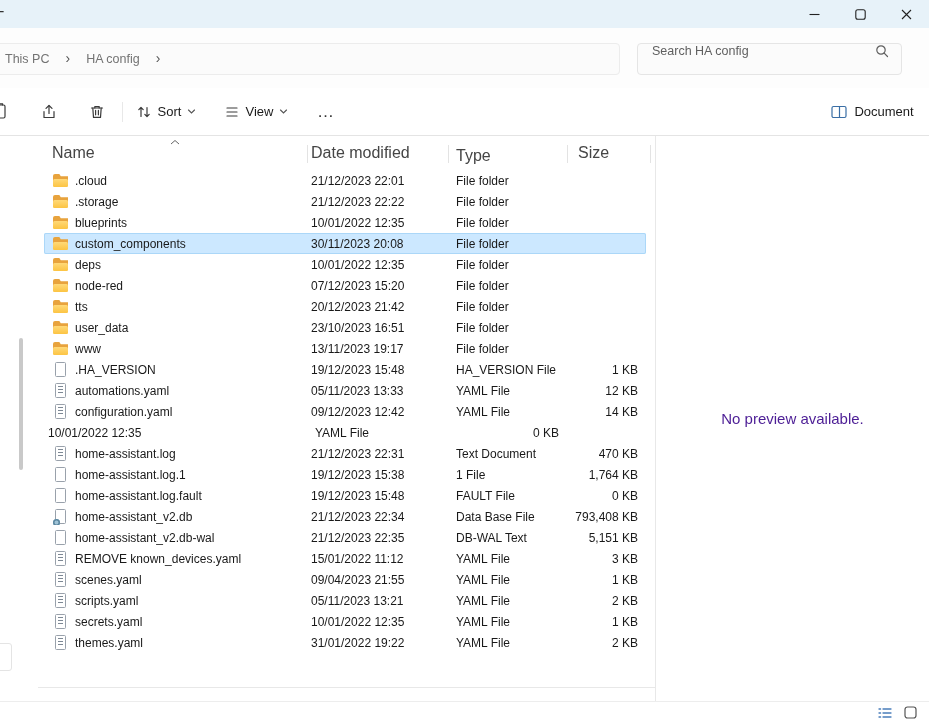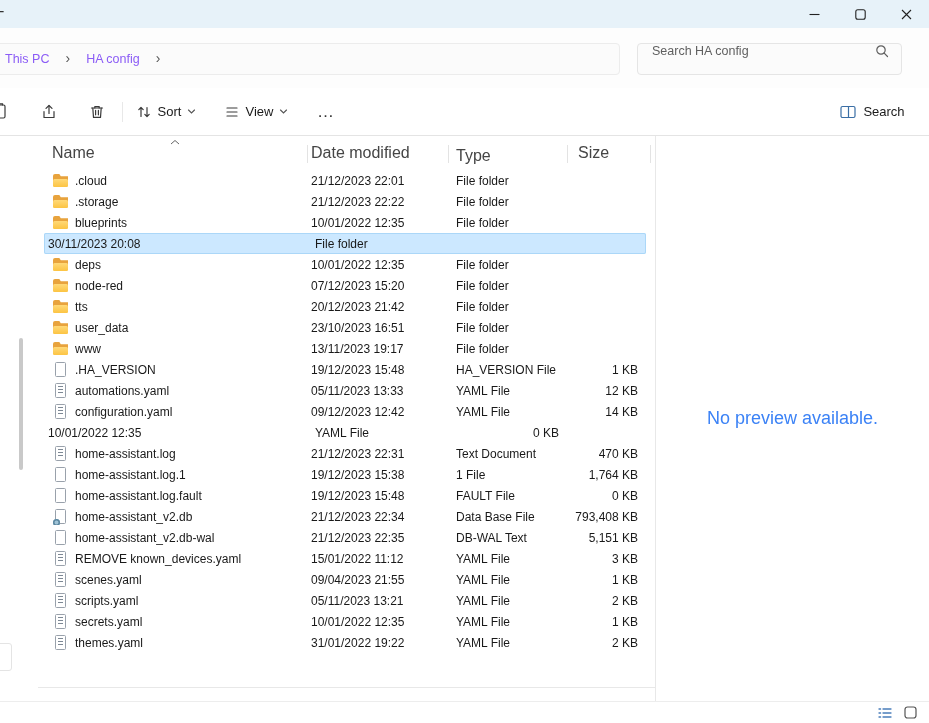--- a/index.html
+++ b/index.html
@@ -11,21 +11,21 @@
   .titlebar{position:absolute;left:0;top:0;right:0;height:28px;background:#e7f2f9;}
   .tab-plus{position:absolute;left:-6px;top:2px;font-size:18px;color:#333;}
   .win-controls{position:absolute;right:0;top:0;height:28px;display:flex;}
   .win-btn{width:46px;height:28px;display:flex;align-items:center;justify-content:center;}
 
   
   .addressrow{position:absolute;left:0;top:28px;right:0;height:60px;background:#fdfdfd;}
   .breadcrumb-box{position:absolute;left:-12px;top:15px;width:632px;height:32px;background:#fbfbfb;
        border:1px solid #ececec;border-radius:4px;display:flex;align-items:center;
        padding-left:16px;gap:16px;box-sizing:border-box;font-size:12.5px;}
-  .crumb{color:#8b5cf6;}
+  .crumb{color:#737373;}
   .crumb-chevron{color:#555;font-size:14px;line-height:1;transform:translateY(-1px);}
   .search-box{position:absolute;left:637px;top:15px;width:265px;height:32px;background:#fbfbfb;
        border:1px solid #e5e5e5;border-radius:4px;display:flex;align-items:flex-start;box-sizing:border-box;}
   .search-input{flex:1;border:none;background:transparent;outline:none;padding:0 8px 0 14px;
        font:12.5px "Liberation Sans","DejaVu Sans",sans-serif;color:#333;}
   .search-input::placeholder{color:#5f5f5f;opacity:1;}
   .search-icon{display:flex;align-items:center;padding-right:12px;}
 
   
   .toolbar{position:absolute;left:0;top:88px;right:0;height:47px;background:#fff;
@@ -72,21 +72,21 @@
   .icon-file::before,.icon-file-lines::before,.icon-db::before{content:"";position:absolute;left:3px;top:0;
        width:11px;height:15px;background:#fff;border:1px solid #99a1ab;border-radius:1.5px;box-sizing:border-box;}
   .icon-file-lines::after{content:"";position:absolute;left:6px;top:3px;width:5px;height:9px;
        background:repeating-linear-gradient(to bottom,#7d8894 0,#7d8894 1px,transparent 1px,transparent 3px);}
   .icon-db::after{content:"";position:absolute;left:1px;bottom:-1px;width:7px;height:7px;border-radius:50%;
        background:#9fc3d6;box-shadow:inset 0 0 0 1.5px #5c87a0;}
 
   
   .preview-pane{position:absolute;left:655px;top:136px;right:0;bottom:22px;border-left:1px solid #e8e8e8;
        display:flex;align-items:center;justify-content:center;background:#fff;}
-  .preview-msg{color:#3b82f6;font-size:18px;}
+  .preview-msg{color:#4c1d95;font-size:15px;}
 
   
   .statusbar{position:absolute;left:0;right:0;bottom:0;height:22px;background:#fff;border-top:1px solid #ededed;
        display:flex;align-items:center;justify-content:flex-end;gap:9px;padding-right:11px;box-sizing:border-box;}
   .status-btn{display:flex;align-items:center;justify-content:center;width:16px;height:16px;}
 
   
   .nav-scroll-thumb{position:absolute;left:19px;top:338px;width:4px;height:132px;background:#c9c9c9;border-radius:2px;}
   .nav-partial-item{position:absolute;left:-5px;top:643px;width:15px;height:26px;background:#fff;
        border:1px solid #e4e4e4;border-radius:3px;}
@@ -178,21 +178,21 @@
         </svg>
     </button>
     <button class="tool-btn btn-more">
       <span>…</span>
     </button>
     <button class="tool-btn btn-preview">
       <svg width="18" height="16" viewBox="0 0 18 16" fill="none" stroke="#3a6ea5" stroke-width="1.2" stroke-linejoin="round">
           <rect x="2" y="2.5" width="14" height="11" rx="1.5"></rect>
           <path d="M9.5 2.5v11"></path>
         </svg>
-      <span>Search</span>
+      <span>Document</span>
     </button>
   </div>
 
   <div class="list-pane">
     <svg class="sort-caret" width="10" height="6" viewBox="0 0 10 6" fill="none" stroke="#666" stroke-width="1">
         <path d="M1 5l4-3.5L9 5"></path>
       </svg>
     <div class="list-header">
       <span class="hdr-name">Name</span>
       <span class="hdr-date">Date modified</span>
@@ -228,20 +228,24 @@
     <span class="cell-name">
       <span class="file-icon icon-folder"></span>
       <span class="cell-name-text">blueprints</span>
     </span>
     <span class="cell-date">10/01/2022 12:35</span>
     <span class="cell-type">File folder</span>
     <span class="cell-size"></span>
   </div>
 
   <div class="file-row selected">
+    <span class="cell-name">
+      <span class="file-icon icon-folder"></span>
+      <span class="cell-name-text">custom_components</span>
+    </span>
     <span class="cell-date">30/11/2023 20:08</span>
     <span class="cell-type">File folder</span>
     <span class="cell-size"></span>
   </div>
 
   <div class="file-row">
     <span class="cell-name">
       <span class="file-icon icon-folder"></span>
       <span class="cell-name-text">deps</span>
     </span>

